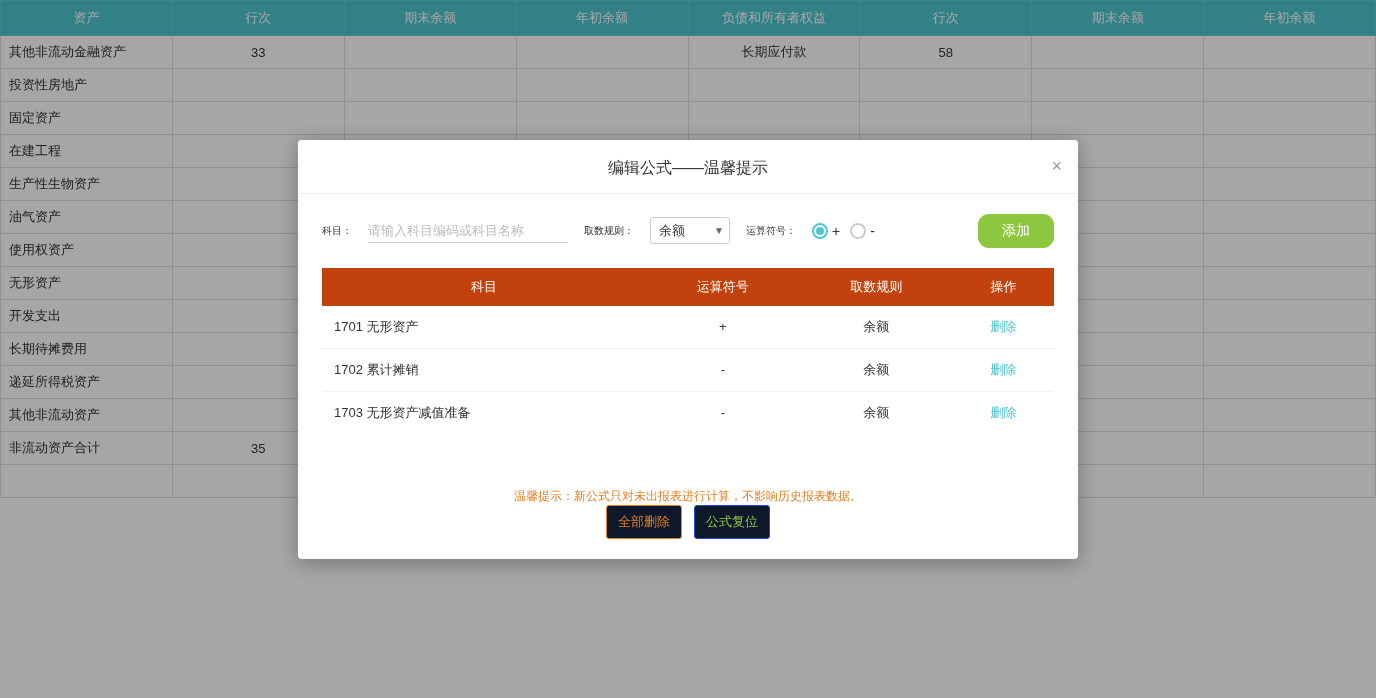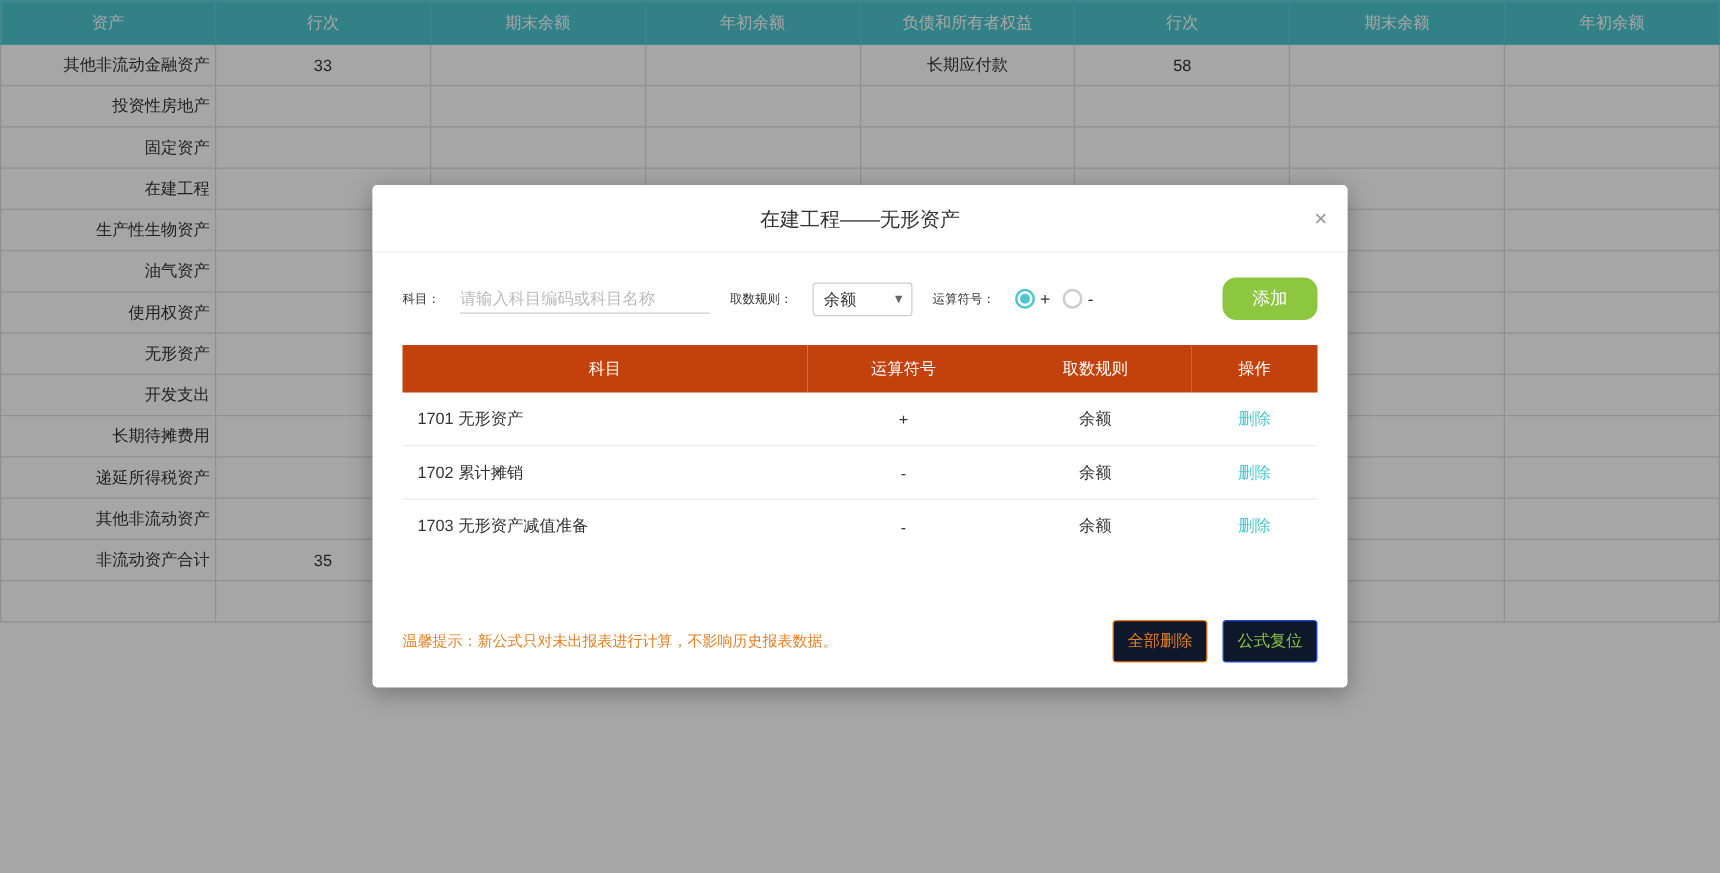--- a/index.html
+++ b/index.html
@@ -40,21 +40,21 @@
 
     .bg-table td {
       text-align: center;
       padding: 7px 4px;
       border: 1px solid #ddd;
       color: #333;
       font-size: 13px;
     }
 
     .bg-table .left-col {
-      text-align: right;
+      text-align: left;
       padding-left: 8px;
     }
 
     
     .overlay {
       position: absolute;
       top: 0; left: 0;
       width: 100%; height: 100%;
       background: rgba(0,0,0,0.35);
       z-index: 10;
@@ -255,20 +255,21 @@
       cursor: pointer;
       font-size: 13px;
     }
 
     
     .modal-footer {
       padding: 14px 24px 20px;
       display: flex;
       align-items: center;
       justify-content: space-between;
+      flex-direction: column;
     }
 
     .tip-text {
       color: #e67e22;
       font-size: 12px;
     }
 
     .footer-btns {
       display: flex;
       gap: 12px;
@@ -448,21 +449,21 @@
           <td></td>
       </tr>
     </tbody>
   </table>
 </div>
 
 <div class="overlay">
   <div class="modal">
 
     <div class="modal-header">
-      <span class="modal-title">在建工程——无形资产</span>
+      <span class="modal-title">编辑公式——温馨提示</span>
       <button class="modal-close">×</button>
     </div>
 
     <div class="modal-body">
 
       <div class="form-row">
         <span class="form-label">科目：</span>
         <input class="form-input" type="text" placeholder="请输入科目编码或科目名称" style="">
 
         <span class="form-label">取数规则：</span>

